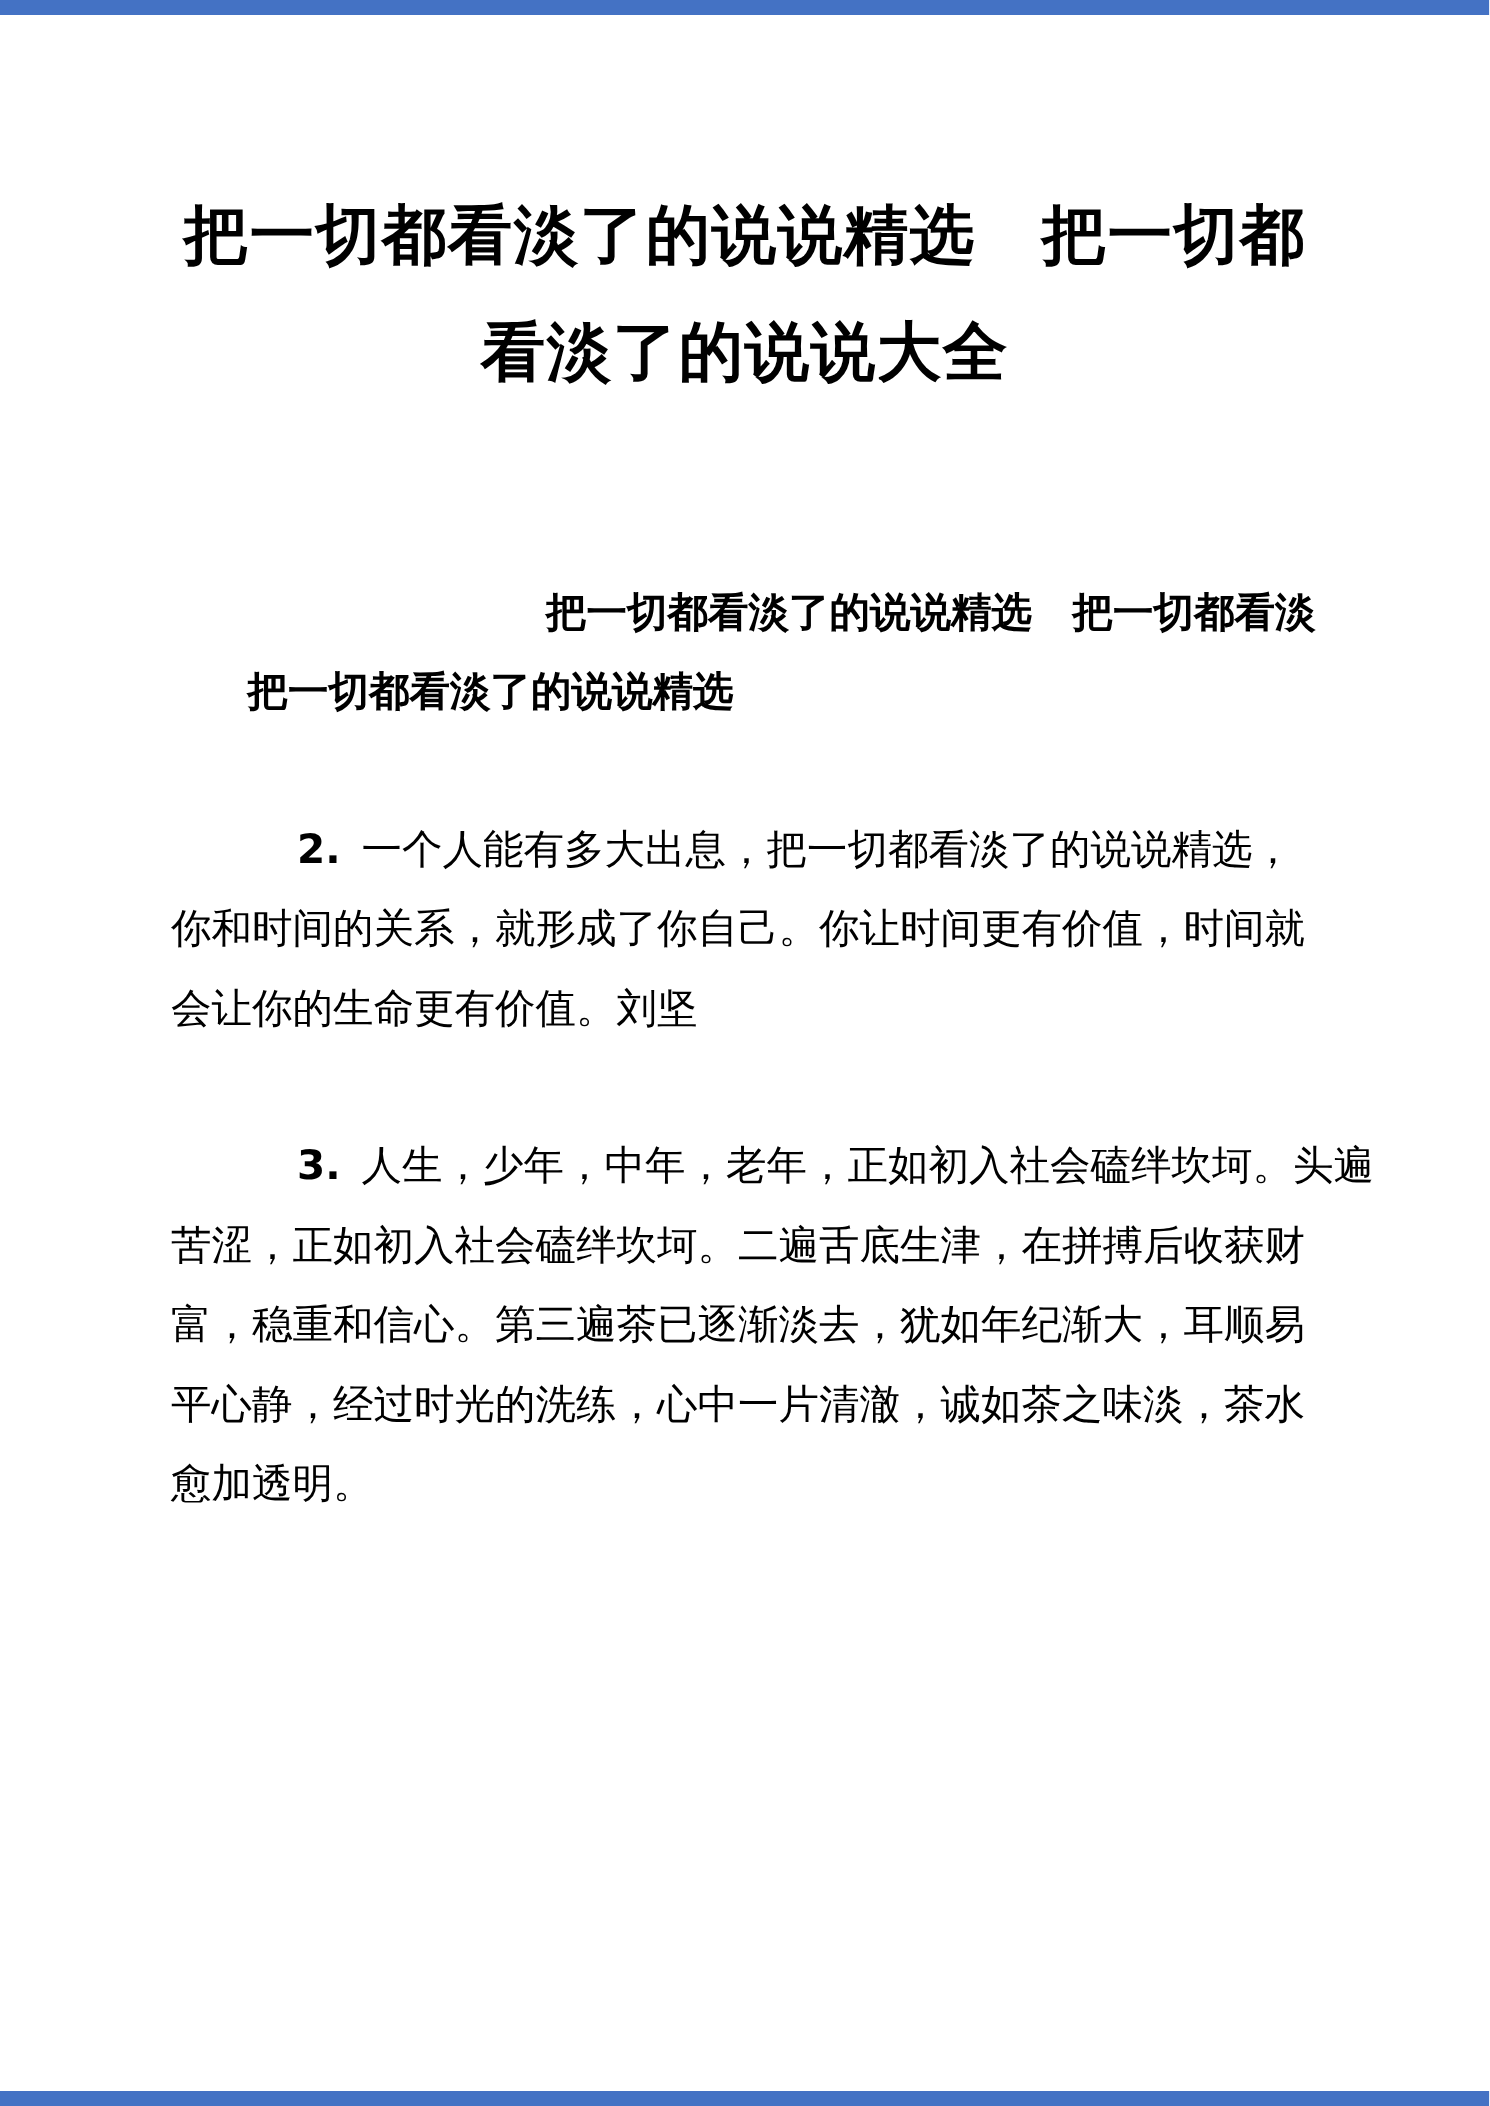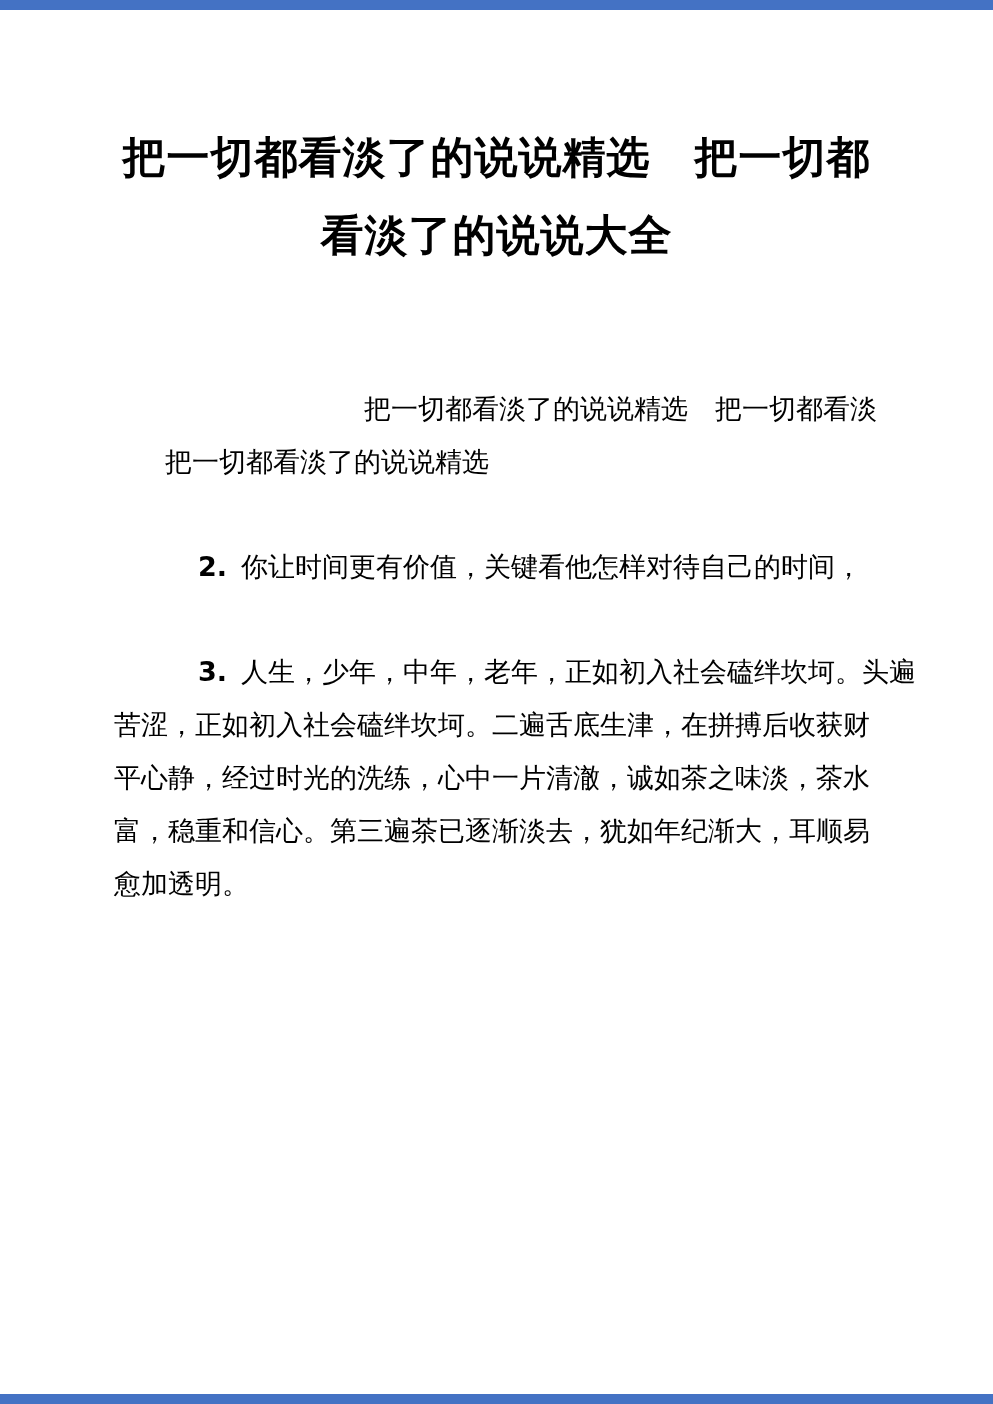--- a/index.html
+++ b/index.html
@@ -32,23 +32,23 @@
   }
 
   .content {
     margin: 0 114px;
     font-size: 27px;
     line-height: 53px;
   }
   .line { white-space: nowrap; }
 
   .intro { margin-top: 108px; }
-  .intro .first-line { padding-left: 250px; }
+  .intro .first-line { padding-left: 250px; font-weight: bold; }
 
-  .subheading { padding-left: 51px; }
+  .subheading { padding-left: 51px; font-weight: bold; }
 
   .item { margin-top: 52px; }
   .item .first-line { padding-left: 84px; }
   .item-number {
     font-family: "DejaVu Sans", "Liberation Sans", sans-serif;
     font-weight: 700;
     margin-right: 14px;
   }
 </style>
 </head>
@@ -67,29 +67,34 @@
 
     <div class="intro">
       <div class="line first-line">把一切都看淡了的说说精选　把一切都看淡</div>
     </div>
 
     <div class="subheading line">把一切都看淡了的说说精选</div>
 
     <div>
 
         <div class="item">
-        <div class="line first-line"><span class="item-number">2.</span><span class="item-text">你让时间更有价值，关键看他怎样对待自己的时间，</span></div>
+        <div class="line first-line"><span class="item-number">2.</span><span class="item-text">一个人能有多大出息，把一切都看淡了的说说精选，</span></div>
+        <div>
+
+        <div class="line">你和时间的关系，就形成了你自己。你让时间更有价值，时间就</div>
+            <div class="line">会让你的生命更有价值。刘坚</div>
+          </div>
       </div>
         <div class="item">
         <div class="line first-line"><span class="item-number">3.</span><span class="item-text">人生，少年，中年，老年，正如初入社会磕绊坎坷。头遍</span></div>
         <div>
 
         <div class="line">苦涩，正如初入社会磕绊坎坷。二遍舌底生津，在拼搏后收获财</div>
+            <div class="line">富，稳重和信心。第三遍茶已逐渐淡去，犹如年纪渐大，耳顺易</div>
             <div class="line">平心静，经过时光的洗练，心中一片清澈，诚如茶之味淡，茶水</div>
-            <div class="line">富，稳重和信心。第三遍茶已逐渐淡去，犹如年纪渐大，耳顺易</div>
             <div class="line">愈加透明。</div>
           </div>
       </div>
       </div>
 
   </div>
 
   <div class="accent-bar bottom"></div>
 
 </div>

